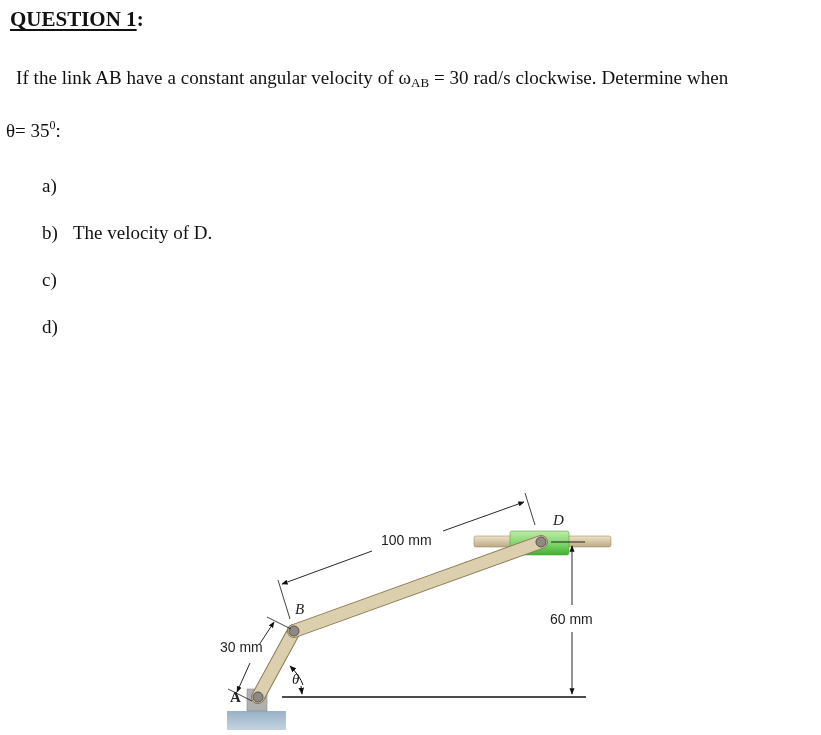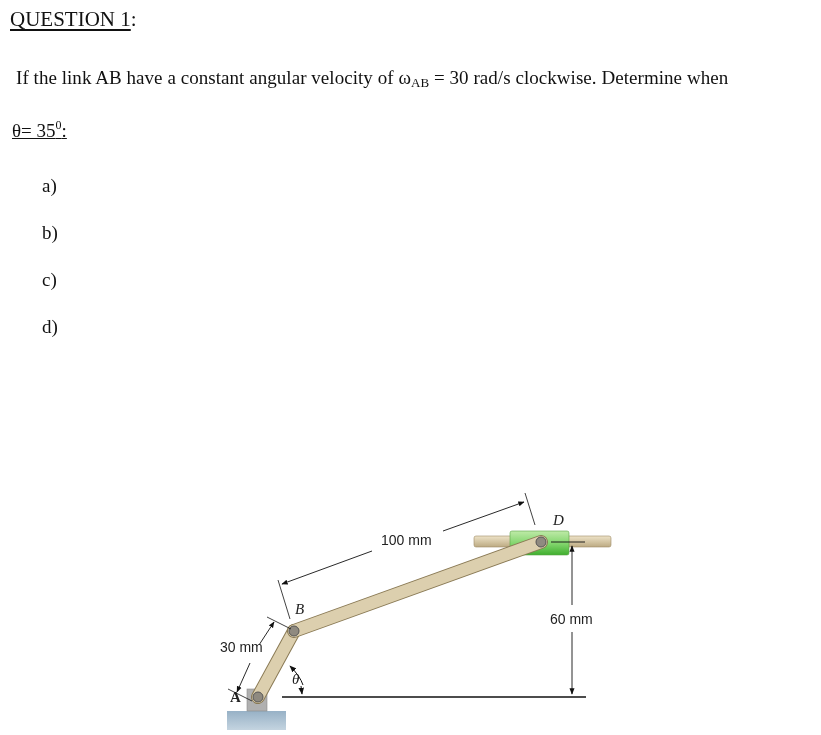--- a/index.html
+++ b/index.html
@@ -1,22 +1,22 @@
 <!DOCTYPE html>
 <html><head>
   <meta charset="utf-8">
   <style>
     html, body { margin: 0; padding: 0; background: #ffffff; }
     body { width: 821px; height: 735px; position: relative; overflow: hidden;
            font-family: "Liberation Serif", "DejaVu Serif", serif; color: #111; }
-    .title { position: absolute; left: 10px; top: 7px; font-size: 21px; font-weight: normal; }
+    .title { position: absolute; left: 10px; top: 7px; font-size: 21px; font-weight: bold; }
     .title .u { text-decoration: underline; text-underline-offset: 3px; }
     .prompt { position: absolute; left: 16px; top: 67px; font-size: 19px; white-space: nowrap; letter-spacing: 0.05px; }
     .prompt sub { font-size: 13px; vertical-align: -3px; }
-    .prompt2 { position: absolute; left: 12px; top: 118px; font-size: 19px; text-decoration: underline; }
+    .prompt2 { position: absolute; left: 6px; top: 118px; font-size: 19px; }
     .prompt2 sup { font-size: 12px; vertical-align: 8px; }
     .list { position: absolute; left: 42px; top: 175px; margin: 0; padding: 0; list-style: none; font-size: 19px; }
     .list li { height: 47px; display: flex; }
     .list .lbl { width: 31px; }
     svg.fig { position: absolute; left: 0; top: 0; }
     .dimtxt { font-family: "Liberation Sans", "DejaVu Sans", sans-serif; font-size: 14px; fill: #222; }
     .ptlbl { font-family: "Liberation Serif", "DejaVu Serif", serif; font-style: italic; font-size: 15px; fill: #222; }
   </style>
 </head>
 <body>
@@ -32,20 +32,21 @@
 <div class="prompt2">
   <span>θ= 35</span><sup>0</sup><span>:</span>
 </div>
 
 <ul class="list">
   <li>
       <span class="lbl">a)</span>
     </li>
   <li>
       <span class="lbl">b)</span>
+      <span>The velocity of D.</span>
     </li>
   <li>
       <span class="lbl">c)</span>
     </li>
   <li>
       <span class="lbl">d)</span>
     </li>
 </ul>
 
 <svg class="fig" width="821" height="735" viewBox="0 0 821 735">

